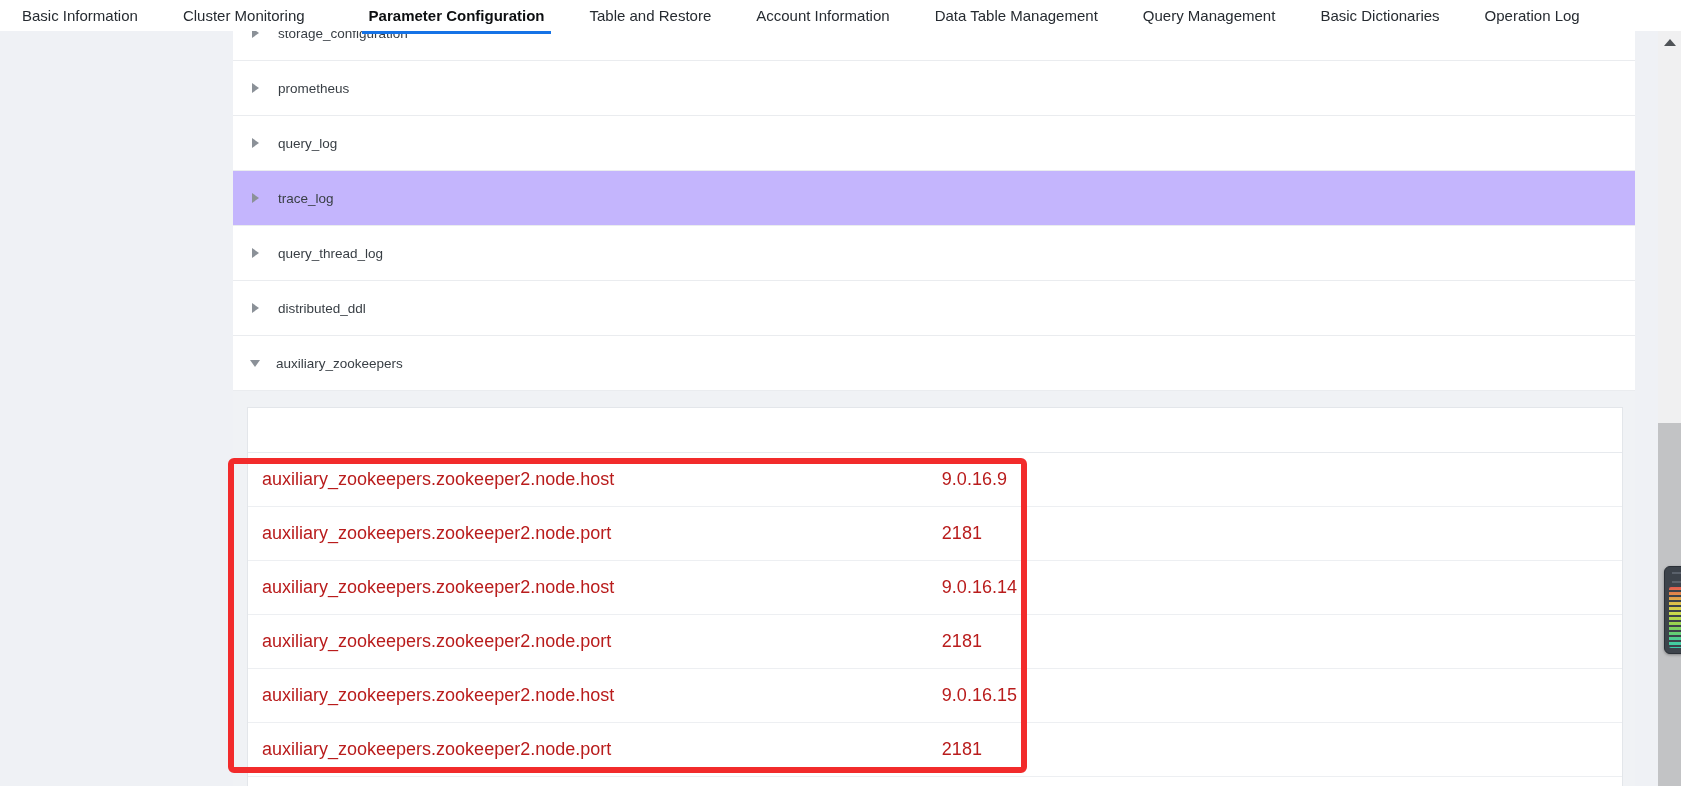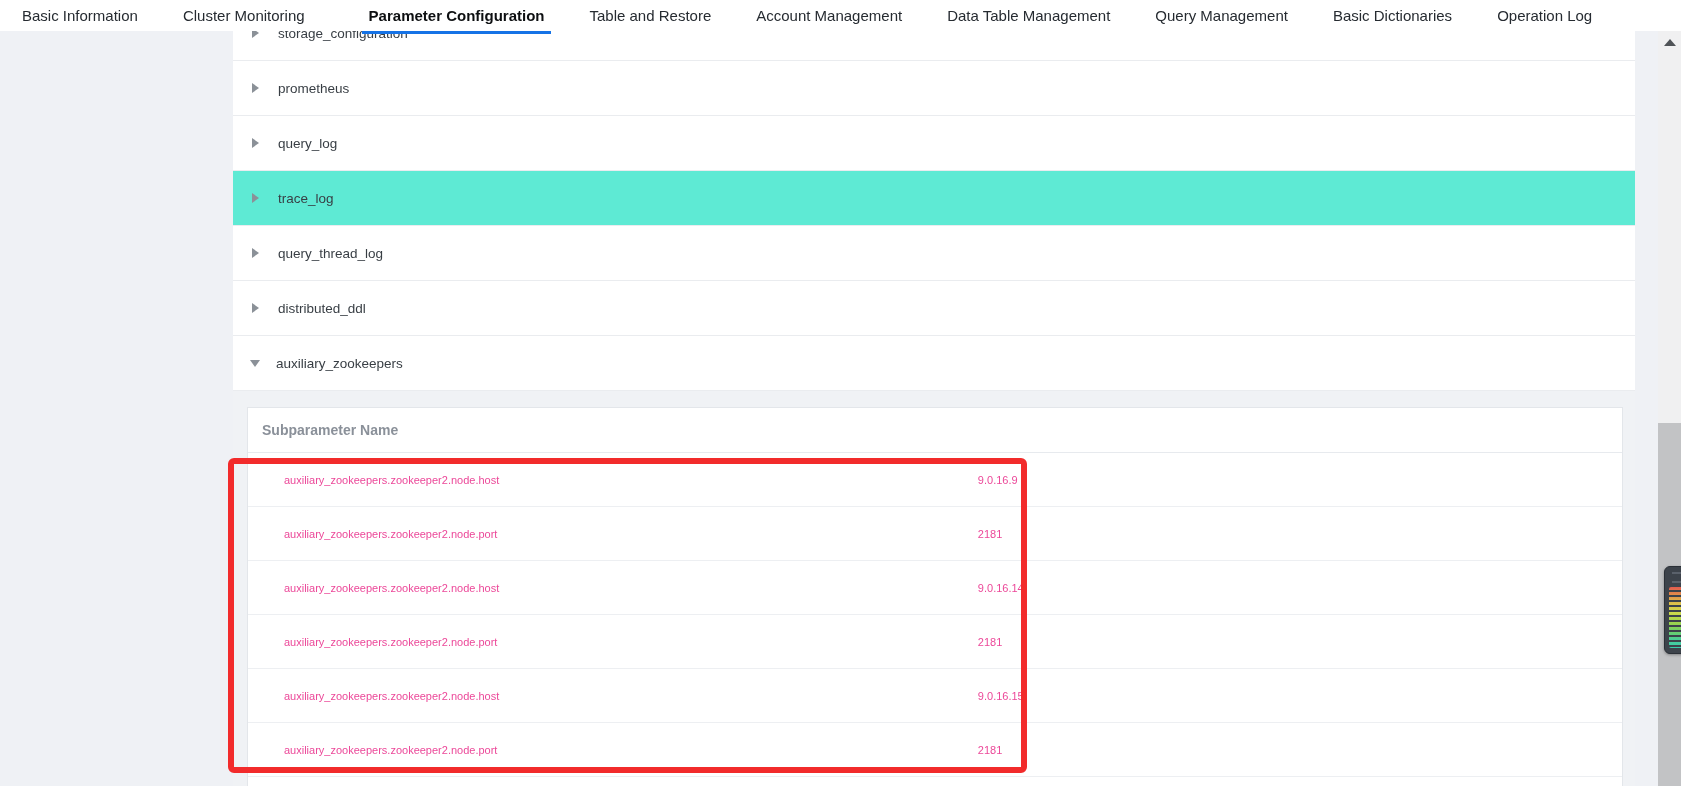--- a/index.html
+++ b/index.html
@@ -26,21 +26,21 @@
     height:3px; background:#1673e6;
   }
 
   
   .content { position:absolute; left:233px; top:6px; width:1402px; z-index:1; }
   .prow {
     height:55px; box-sizing:border-box; background:#fff;
     border-bottom:1px solid #eaecef;
     display:flex; align-items:center; padding-left:19px; cursor:pointer;
   }
-  .prow.highlight { background:#5eead4; }
+  .prow.highlight { background:#c4b5fd; }
   .caret-r {
     width:0; height:0; margin-right:19px;
     border-left:7px solid #8b9198;
     border-top:5px solid transparent; border-bottom:5px solid transparent;
   }
   .caret-d {
     width:0; height:0; margin-right:16px; margin-left:-2px;
     border-top:7px solid #8b9198;
     border-left:5px solid transparent; border-right:5px solid transparent;
   }
@@ -49,21 +49,21 @@
   
   .expand { background:#f0f2f5; padding:16px 12px 0 14px; }
   .ptable { background:#fff; border:1px solid #e3e6ea; }
   .trow { display:flex; align-items:stretch; border-bottom:1px solid #edeff2; height:54px; box-sizing:border-box; }
   .trow.head { height:45px; border-bottom:1px solid #e7eaee; }
   .trow.stub { height:40px; border-bottom:none; }
   .cell { display:flex; align-items:center; box-sizing:border-box; }
   .c-name { width:50.5%; padding-left:14px; }
   .c-value { flex:1; }
   .th { font-size:14px; font-weight:bold; color:#8a9099; }
-  .td { font-size:11px; color:#ec4899;padding-left:36px; }
+  .td { font-size:18px; color:#b91c1c; }
 
   
   .annotation {
     position:absolute; left:228px; top:458px; width:799px; height:315px;
     border:6px solid #f22b2b; border-radius:6px; box-sizing:border-box;
     z-index:6; pointer-events:none;
   }
 
   
   .scrollbar {
@@ -94,21 +94,21 @@
   }
 </style>
 </head>
 <body>
 
 <div class="tabbar">
   <div class="tab">Basic Information</div>
   <div class="tab">Cluster Monitoring</div>
   <div class="tab active">Parameter Configuration</div>
   <div class="tab">Table and Restore</div>
-  <div class="tab">Account Management</div>
+  <div class="tab">Account Information</div>
   <div class="tab">Data Table Management</div>
   <div class="tab">Query Management</div>
   <div class="tab">Basic Dictionaries</div>
   <div class="tab">Operation Log</div>
 </div>
 
 <div class="content">
 
   <div class="prow">
     <span class="caret-r"></span>
@@ -142,21 +142,20 @@
 
   <div class="prow">
     <span class="caret-d"></span>
     <span class="plabel">auxiliary_zookeepers</span>
   </div>
 
   <div class="expand">
     <div class="ptable">
 
       <div class="trow head">
-        <div class="cell c-name th">Subparameter Name</div>
       </div>
 
       <div class="trow">
         <div class="cell c-name td">auxiliary_zookeepers.zookeeper2.node.host</div>
         <div class="cell c-value td">9.0.16.9</div>
       </div>
 
       <div class="trow">
         <div class="cell c-name td">auxiliary_zookeepers.zookeeper2.node.port</div>
         <div class="cell c-value td">2181</div>

